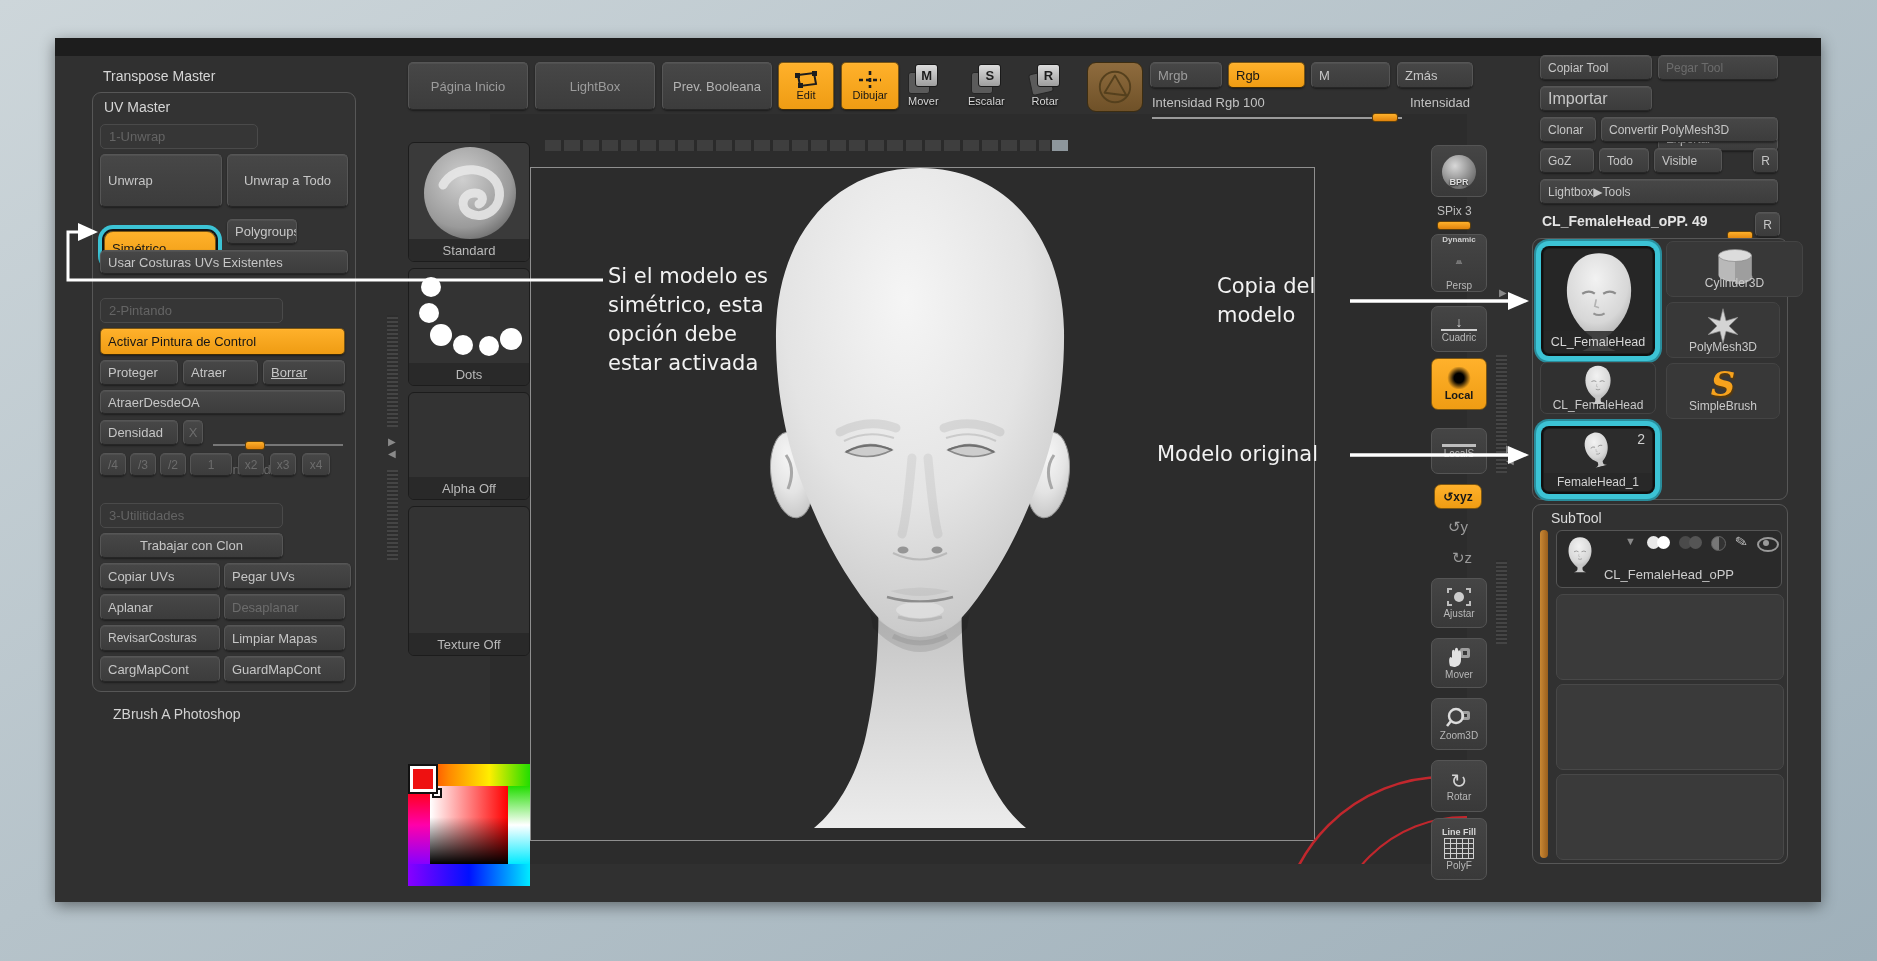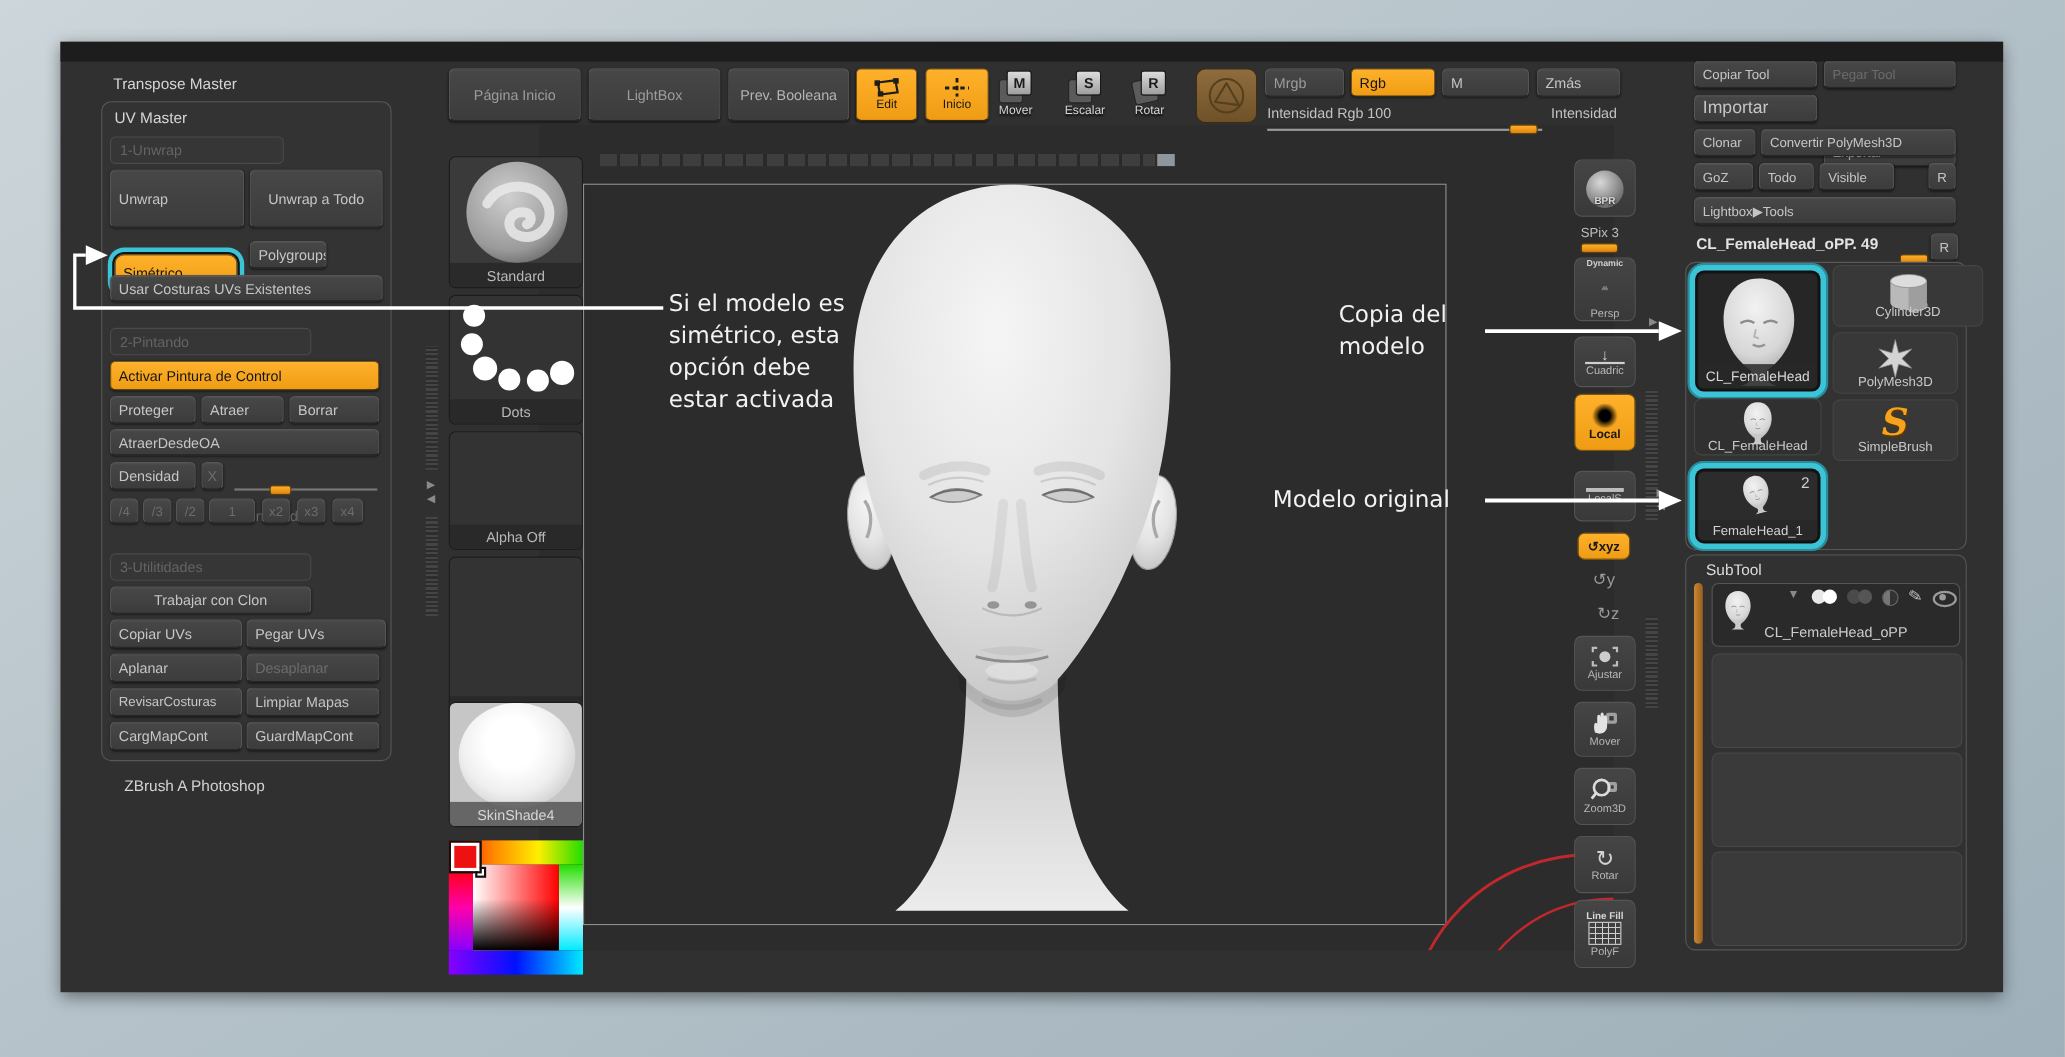--- a/index.html
+++ b/index.html
@@ -141,21 +141,21 @@
   <div class="btn left" style="left:100px;top:154px;width:122px;height:53px;">Unwrap</div>
   <div class="btn" style="left:227px;top:154px;width:121px;height:53px;">Unwrap a Todo</div>
   <div class="btn left orange" style="left:104px;top:231px;width:112px;height:34px;border-radius:9px;box-shadow:0 0 0 2px #141414,0 0 0 6px #3cc3d5;">Simétrico</div>
   <div class="btn left" style="left:227px;top:219px;width:70px;height:25px;">Polygroups</div>
   <div class="btn left" style="left:100px;top:250px;width:248px;height:24px;">Usar Costuras UVs Existentes</div>
 
   <div class="sect" style="left:100px;top:298px;width:183px;height:25px;">2-Pintando</div>
   <div class="btn left orange" style="left:100px;top:328px;width:245px;height:27px;">Activar Pintura de Control</div>
   <div class="btn left" style="left:100px;top:360px;width:78px;height:25px;">Proteger</div>
   <div class="btn left" style="left:183px;top:360px;width:75px;height:25px;">Atraer</div>
-  <div class="btn left" style="left:263px;top:360px;width:82px;height:25px;">Borrar</div>
+  <div class="btn left" style="left:263px;top:360px;width:82px;height:25px;text-decoration:underline;">Borrar</div>
   <div class="btn left" style="left:100px;top:390px;width:245px;height:24px;">AtraerDesdeOA</div>
   <div class="btn left" style="left:100px;top:420px;width:78px;height:25px;">Densidad</div>
   <div class="btn dim" style="left:183px;top:420px;width:20px;height:25px;">X</div>
   <div class="lbl dimtxt" style="left:218px;top:422px;margin-top:40px;">densidad.</div>
   <div class="sliderline" style="left:213px;top:444px;width:130px;background:#777;"></div>
   <div class="minislider" style="left:245px;top:441px;width:18px;"></div>
   <div class="btn dim" style="left:100px;top:453px;width:26px;height:23px;font-size:12px;">/4</div>
   <div class="btn dim" style="left:130px;top:453px;width:26px;height:23px;font-size:12px;">/3</div>
   <div class="btn dim" style="left:160px;top:453px;width:26px;height:23px;font-size:12px;">/2</div>
   <div class="btn dim" style="left:190px;top:453px;width:42px;height:23px;font-size:12px;">1</div>
@@ -186,21 +186,21 @@
         <rect x="19" y="0" width="5" height="5" fill="#1d1d1d"></rect>
         <rect x="5" y="12" width="5" height="5" fill="#1d1d1d"></rect>
     </svg>
     <span style="font-size:11px;">Edit</span>
   </div>
   <div class="btn orange" style="left:841px;top:62px;width:58px;height:48px;flex-direction:column;gap:1px;">
     <svg width="22" height="17" viewBox="0 0 22 17">
       <line x1="11" y1="0" x2="11" y2="17" stroke="#1d1d1d" stroke-width="2.6" stroke-dasharray="4 3"></line>
       <line x1="0" y1="9" x2="22" y2="9" stroke="#1d1d1d" stroke-width="2.6" stroke-dasharray="4 3"></line>
     </svg>
-    <span style="font-size:11px;">Inicio</span>
+    <span style="font-size:11px;">Dibujar</span>
   </div>
 
   <div class="abs" style="left:908px;top:64px;display:flex;flex-direction:column;align-items:center;">
     <div class="tool-ico">
         <div class="back"></div>
         <div class="front">M</div>
       </div>
     <div class="tbar-ico-label">Mover</div>
   </div>
   <div class="abs" style="left:968px;top:64px;display:flex;flex-direction:column;align-items:center;">
@@ -262,24 +262,20 @@
           <circle cx="102" cy="70" r="11"></circle>
         </g>
     </svg>
     <div class="thumb-label">Dots</div>
   </div>
   <div class="thumbbox" style="left:408px;top:392px;width:122px;height:108px;">
     <div class="thumb-label">Alpha Off</div>
   </div>
   <div class="thumbbox" style="left:408px;top:506px;width:122px;height:150px;">
     <div class="thumb-label">Texture Off</div>
-  </div>
-  <div class="thumbbox" style="left:408px;top:638px;width:122px;height:114px;background:#c6c6c6;">
-    <div class="abs" style="left:8px;top:0px;width:106px;height:96px;border-radius:50%;background:radial-gradient(circle at 45% 38%, #ffffff 0 28%, #efefef 55%, #c3c3c3 88%, #ababab 100%);"></div>
-    <div class="thumb-label" style="background:rgba(70,70,70,.75);color:#d6d6d6;">SkinShade4</div>
   </div>
 
   <div class="abs" style="left:408px;top:764px;width:122px;height:122px;">
     <div class="abs" style="left:0;top:0;width:122px;height:22px;background:linear-gradient(90deg,#ff0000,#ff8800,#ffee00,#22dd00);"></div>
     <div class="abs" style="left:100px;top:22px;width:22px;height:78px;background:linear-gradient(#22dd00,#ffffff 50%,#00eaff);"></div>
     <div class="abs" style="left:0;top:100px;width:122px;height:22px;background:linear-gradient(90deg,#8800ff,#0011ff,#00eaff);"></div>
     <div class="abs" style="left:0;top:22px;width:22px;height:78px;background:linear-gradient(#ff0000,#ff00aa,#8800ff);"></div>
     <div class="abs" style="left:22px;top:22px;width:78px;height:78px;background:linear-gradient(to top,#000 0%,rgba(0,0,0,0) 60%),linear-gradient(90deg,#ffffff,#ff0000);"></div>
     <div class="abs" style="left:24px;top:24px;width:10px;height:10px;background:#fff;border:2px solid #111;"></div>
     <div class="abs" style="left:2px;top:2px;width:26px;height:26px;background:#ee1111;border:3px solid #fff;outline:2px solid #111;"></div>

